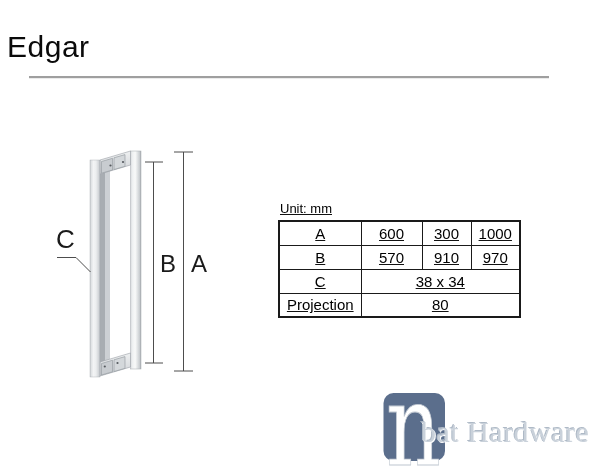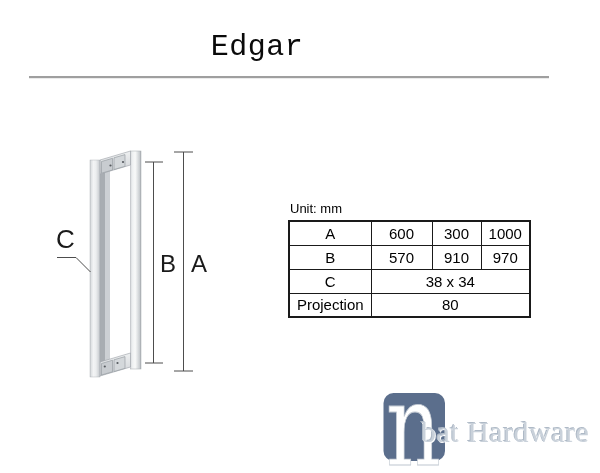--- a/index.html
+++ b/index.html
@@ -4,30 +4,30 @@
 <style>
   * { margin:0; padding:0; box-sizing:border-box; }
   html,body { background:#ffffff; }
   .page {
     position:relative; width:600px; height:473px;
     background:#ffffff; overflow:hidden;
     font-family:"Liberation Sans", sans-serif; color:#111;
   }
   .title {
     position:absolute; left:7px; top:30px; width:500px;
-    text-align:center;
-    font-family:Liberation Mono, monospace;
+    text-align:left;
+    font-family:Liberation Sans, sans-serif;
     font-size:30px; letter-spacing:0.5px; color:#0a0a0a;
   }
   .rule {
     position:absolute; left:29px; top:76px; width:520px; height:2px;
     background:#9f9f9f; box-shadow:0 1px 0 rgba(0,0,0,0.08);
   }
   .drawing { position:absolute; left:45px; top:140px; width:170px; height:250px; }
-  .spec { position:absolute; left:288px; top:201px; }
+  .spec { position:absolute; left:278px; top:201px;text-decoration:underline; }
   .unit { font-size:13px; color:#000; margin:0 0 4px 2px; }
   table.dims {
     border-collapse:collapse; table-layout:fixed; width:243px;
     border:2px solid #1a1a1a;
   }
   table.dims td {
     border:1px solid #1a1a1a; text-align:center; vertical-align:middle;
     height:24px; font-size:15px; padding:0; color:#000;
   }
   table.dims td.rowlabel { font-size:15px; }

